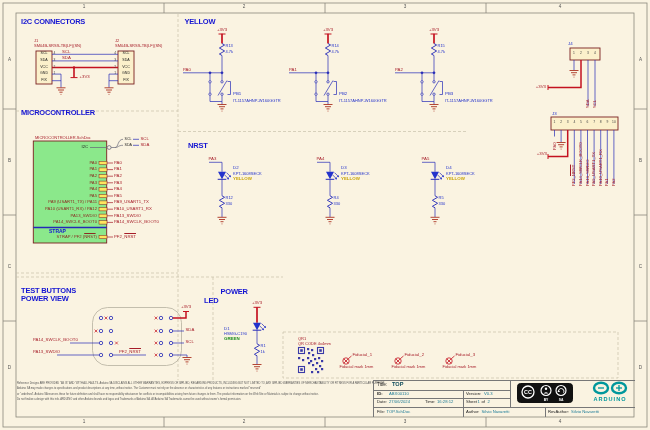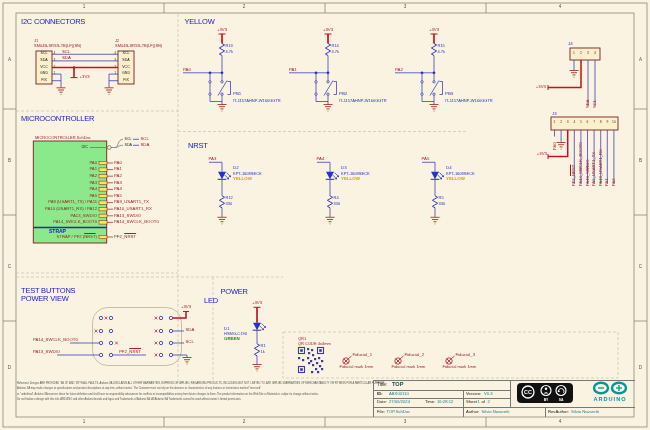--- a/index.html
+++ b/index.html
@@ -1,19 +1,19 @@
 <!DOCTYPE html>
 <html><head>
 <meta charset="utf-8">
 <style>
   html,body{margin:0;padding:0;background:#e8e4d8;}
   #sheet{position:relative;width:650px;height:430px;background:#faf3e1;overflow:hidden;
          font-family:"Liberation Sans",sans-serif;}
   .t{position:absolute;white-space:nowrap;line-height:1;}
-  .sec{font-size:7.5px;font-weight:normal;color:#1414d2;letter-spacing:-0.2px;}
+  .sec{font-size:7.5px;font-weight:bold;color:#1414d2;letter-spacing:-0.2px;}
   .net{font-size:4.3px;color:#a61c28;}
   .net4{font-size:4px;color:#a61c28;}
   .des{font-size:4px;color:#2433cc;}
   .des45{font-size:4.4px;color:#2433cc;}
   .pin{font-size:4.2px;color:#8c2b22;}
   .blk{font-size:4.2px;color:#222;}
   .blk36{font-size:3.6px;color:#222;}
   .num{font-size:3.3px;color:#444;}
   .ra{text-align:right;}
   .ctr{text-align:center;}
@@ -405,21 +405,21 @@
   <span class="t num ra" style="left:111px;top:52.3px;width:5px">4</span>
   <span class="t num ra" style="left:111px;top:58.9px;width:5px">3</span>
   <span class="t num ra" style="left:111px;top:65.5px;width:5px">2</span>
   <span class="t num ra" style="left:111px;top:72.1px;width:5px">1</span>
   <span class="t net" style="left:62px;top:49.6px">SCL</span>
   <span class="t net" style="left:62px;top:56.2px">SDA</span>
   <span class="t net" style="left:79.5px;top:75.2px">+3V3</span>
 </div>
 
 <div>
-  <span class="t sec" style="left:21px;top:115px">MICROCONTROLLER</span>
+  <span class="t sec" style="left:21px;top:109px">MICROCONTROLLER</span>
   <span class="t net4" style="left:35px;top:135.5px">MICROCONTROLLER.SchDoc</span>
   <span class="t blk ra" style="left:68px;top:145.3px;width:20px">I2C</span>
   <span class="t blk36" style="left:124.5px;top:137.5px">SCL</span>
   <span class="t blk36" style="left:124.5px;top:143.5px">SDA</span>
   <span class="t net" style="left:140.5px;top:136.9px">SCL</span>
   <span class="t net" style="left:140.5px;top:142.9px">SDA</span>
 
   <span class="t pin ra" style="left:30px;top:160.8px;width:67px">PA0</span>
   <span class="t pin ra" style="left:30px;top:167.4px;width:67px">PA1</span>
   <span class="t pin ra" style="left:30px;top:174px;width:67px">PA2</span>

